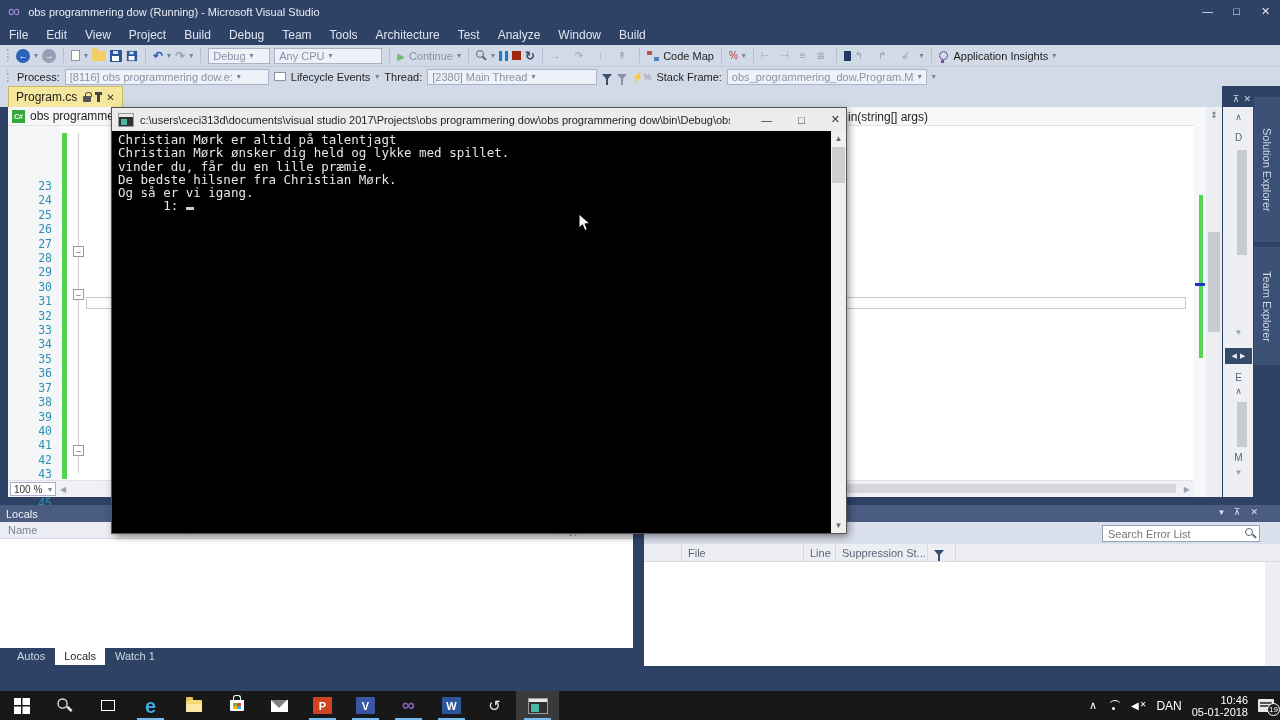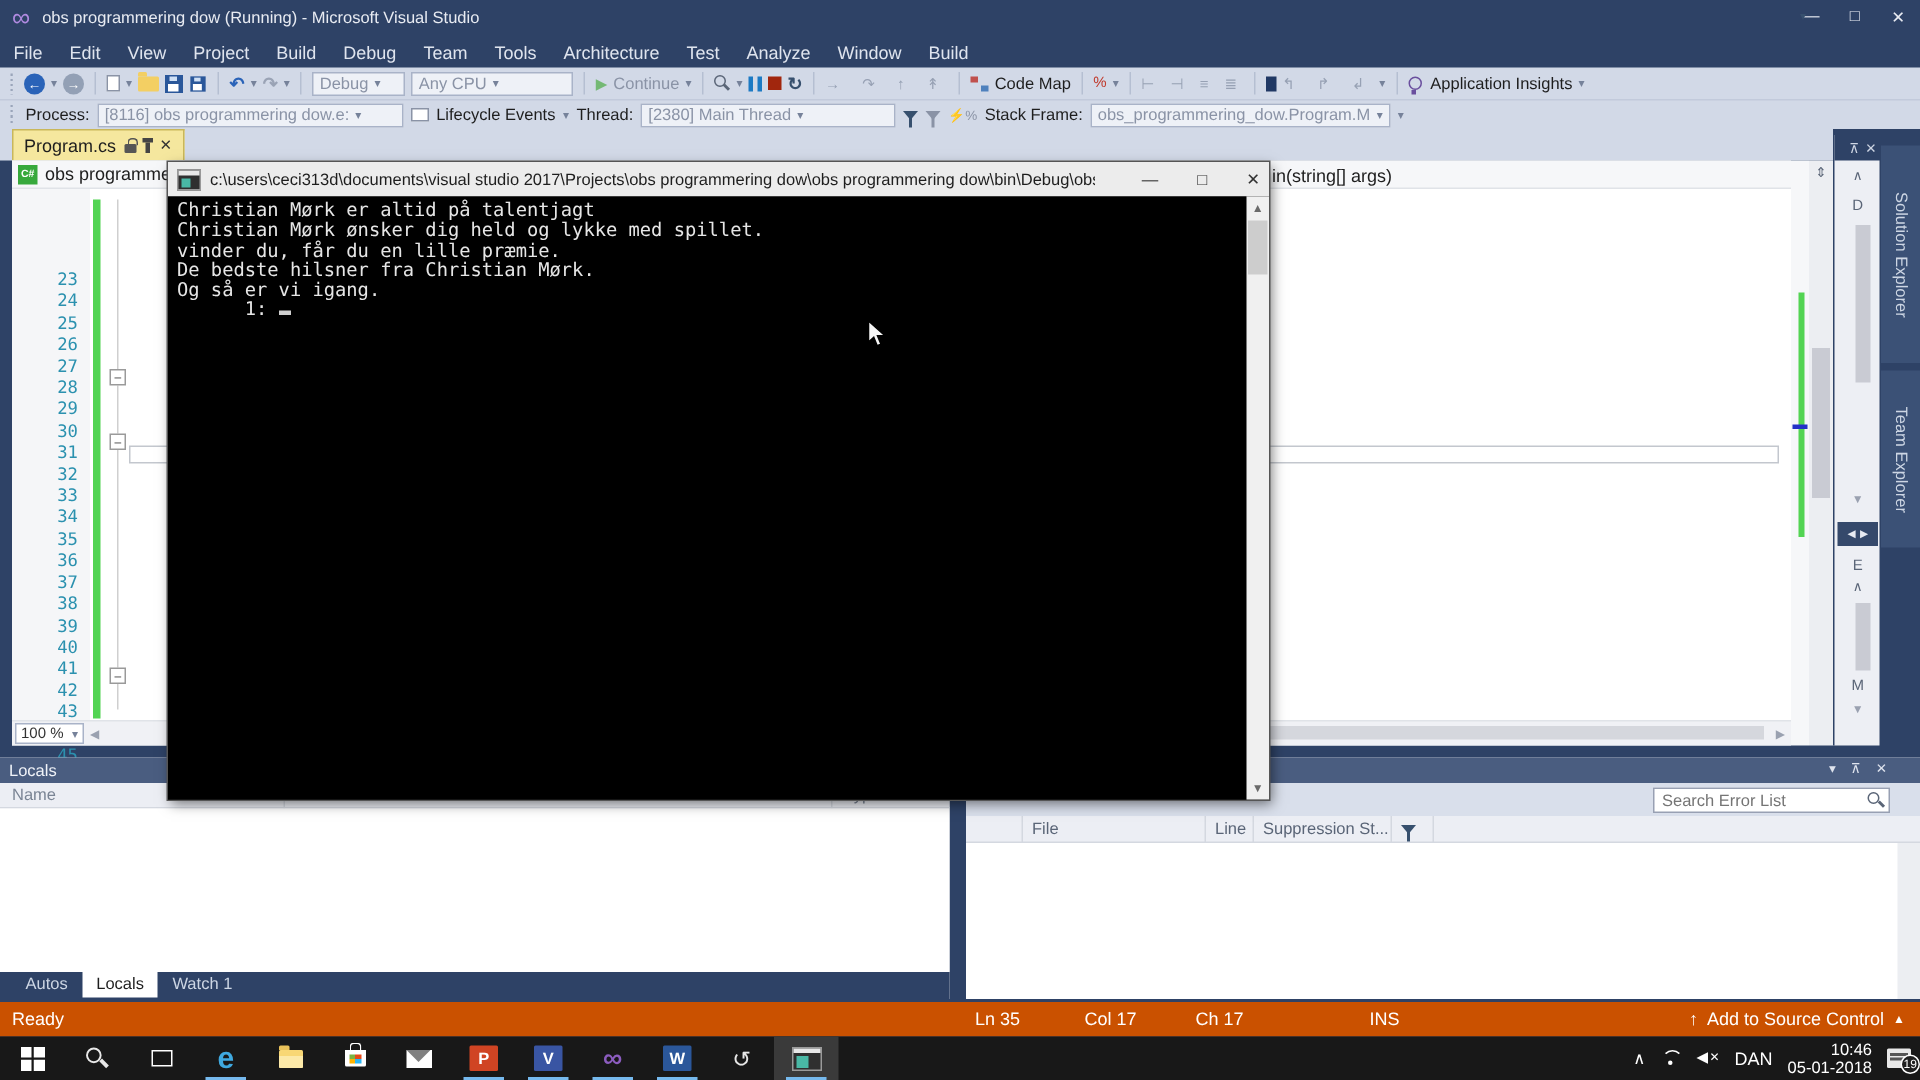--- a/index.html
+++ b/index.html
@@ -474,32 +474,20 @@
         </div>
       <div class="cline"><span>      1:</span><span class="concursor"></span></div>
     </div>
     <div id="conscroll">
       <span class="ar g-up" style="top:0"></span>
       <div id="conthumb"></div>
       <span class="ar g-dn" style="bottom:0"></span>
     </div>
   </div>
 
-  <div id="statusbar" class="abs">
-    <span class="s" style="left:8px">Ready</span>
-    <span class="s" style="left:650px">Ln 35</span>
-    <span class="s" style="left:723px">Col 17</span>
-    <span class="s" style="left:797px">Ch 17</span>
-    <span class="s" style="left:913px">INS</span>
-    <span id="srcctl">
-      <span class="g-uparr"></span>
-      <span>Add to Source Control</span>
-      <span class="g-up" style="font-size:8px"></span>
-    </span>
-  </div>
 
   <div id="taskbar" class="abs">
     <span class="tslot">
         <span class="winlogo"></span>
       </span>
     <span class="tslot tsearch">
         <span class="mag" style="transform:scale(1.3)"></span>
       </span>
     <span class="tslot">
         <span class="tview"></span>

